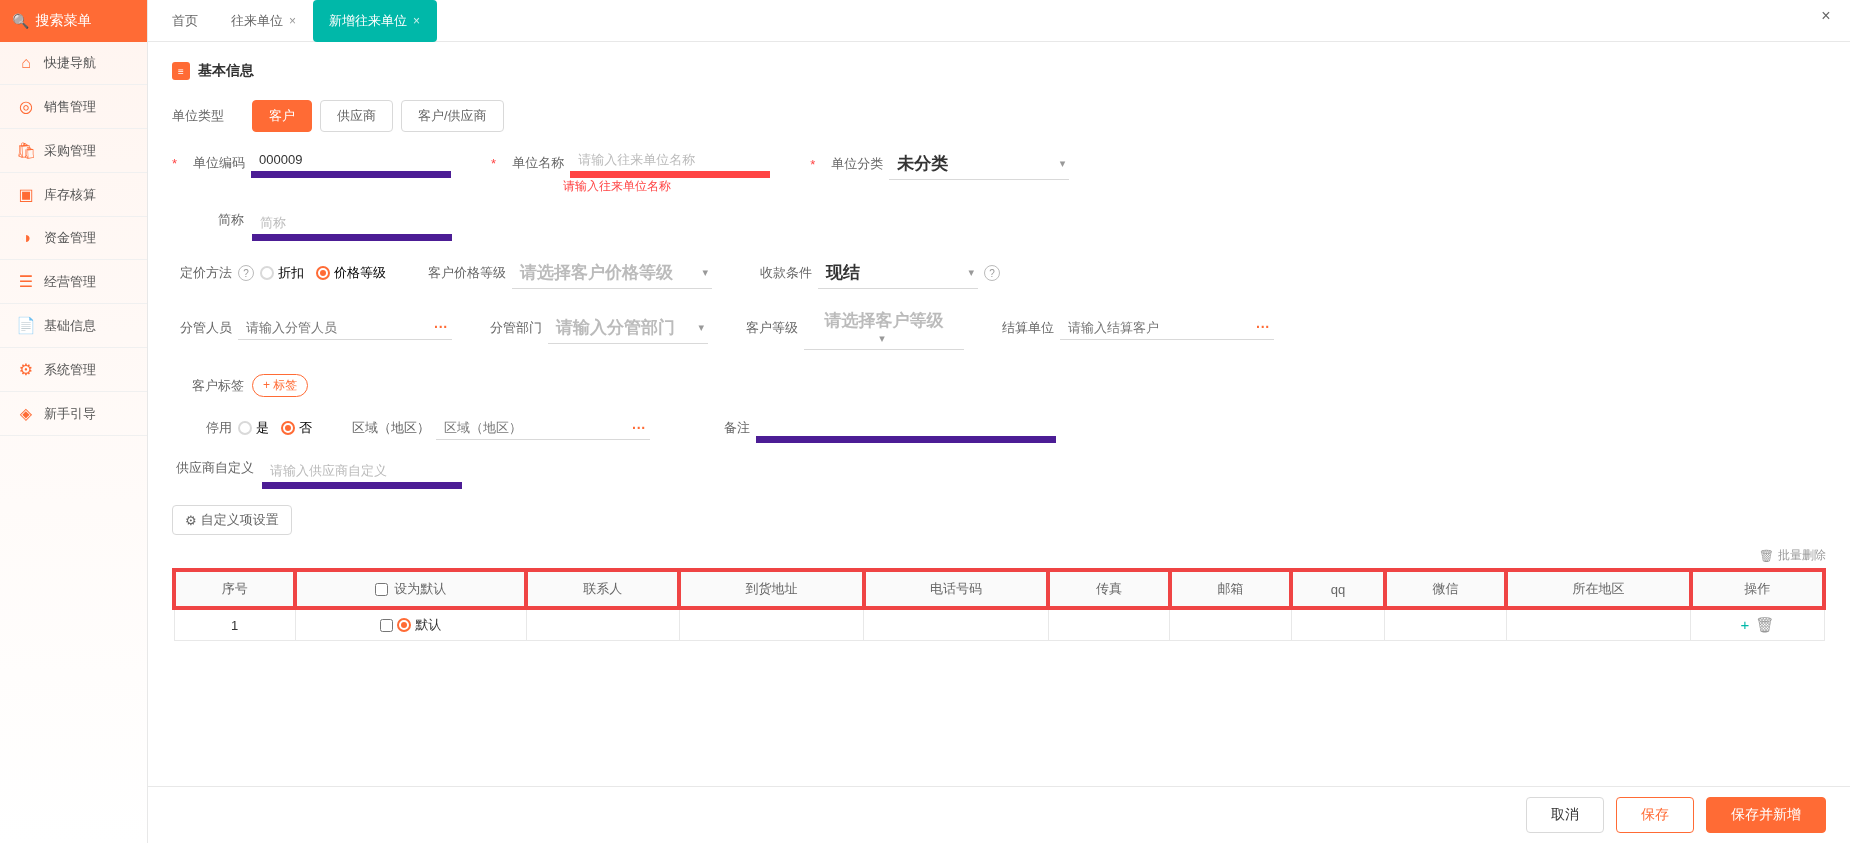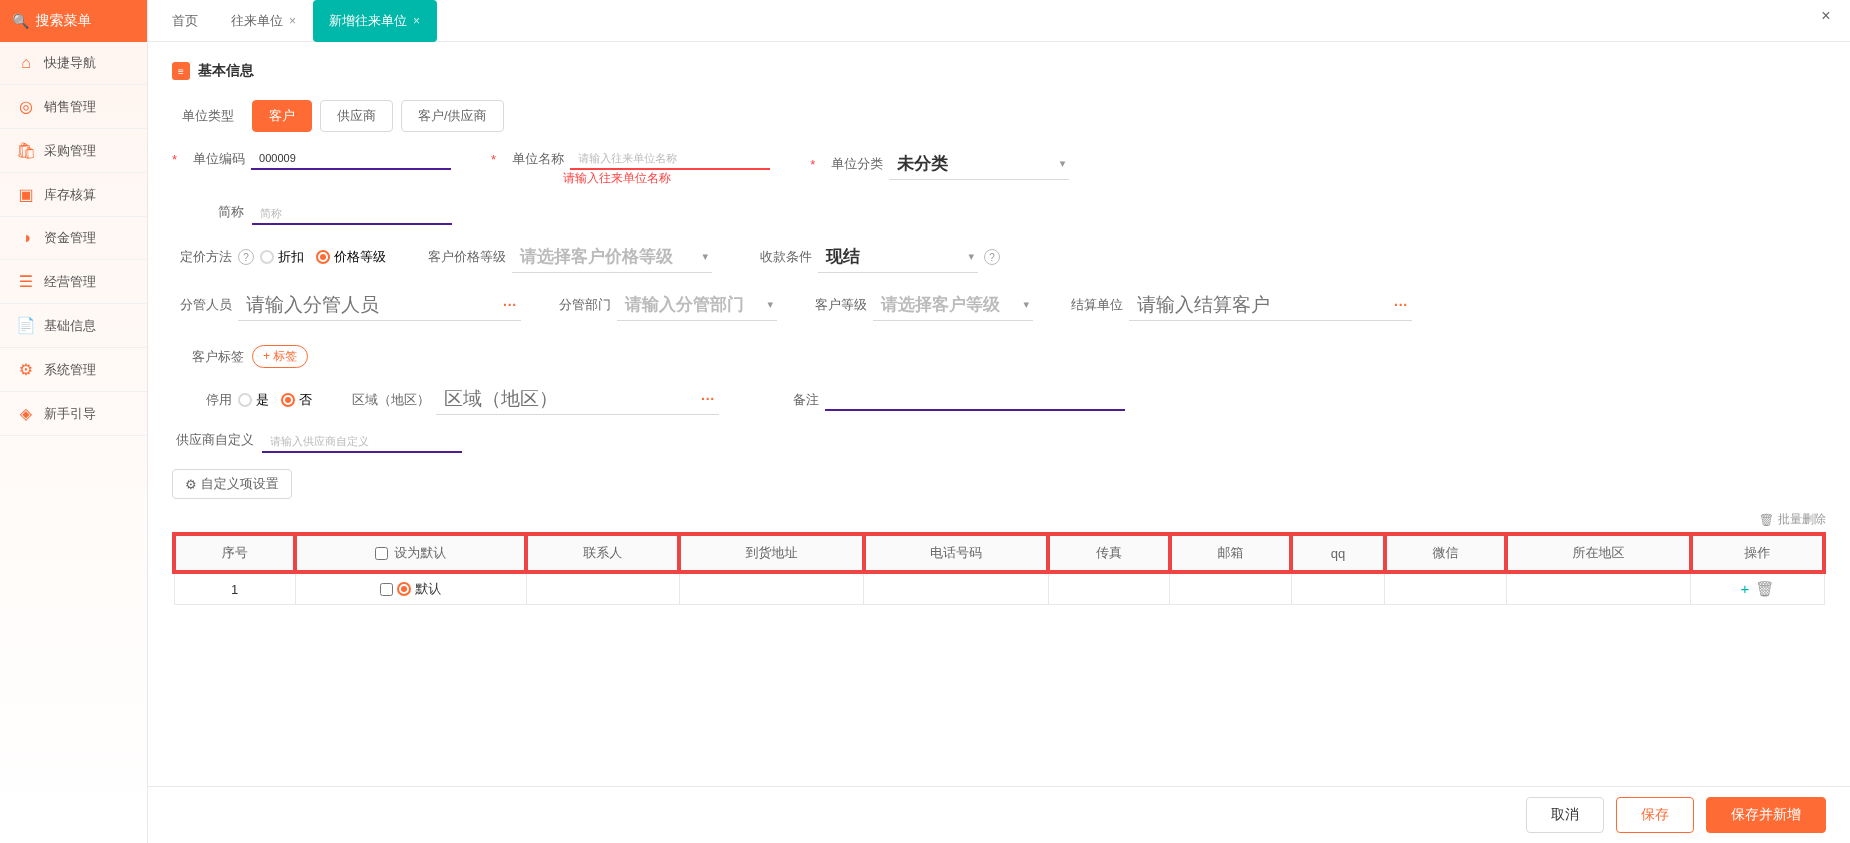--- a/index.html
+++ b/index.html
@@ -124,24 +124,24 @@
     }
     .form-label {
       color: #666;
       white-space: nowrap;
       font-size: 13px;
       min-width: 60px;
       text-align: right;
     }
     .form-input {
       border: none;
-      border-bottom: 2px solid #4c1d95;
+      border-bottom: 7px solid #4c1d95;
       outline: none;
       padding: 4px 8px;
-      font-size: 11px;
+      font-size: 13px;
       color: #333;
       background: transparent;
       min-width: 160px;
     }
     .form-input.error { border-bottom-color: #ff4444; }
     .form-input::placeholder { color: #bbb; }
     .error-tip {
       color: #ff4444;
       font-size: 12px;
       margin-top: 2px;
@@ -349,21 +349,21 @@
       display: flex;
       align-items: center;
       border-bottom: 1px solid #d9d9d9;
       min-width: 160px;
     }
     .input-with-more input {
       border: none;
       outline: none;
       flex: 1;
       padding: 4px 8px;
-      font-size: 19px;
+      font-size: 13px;
       color: #bbb;
       background: transparent;
     }
   </style>
 </head>
 <body>
 
 <div class="sidebar">
   <div class="sidebar-top">
     <span>🔍</span>
@@ -426,21 +426,21 @@
   </div>
 
   <div class="content-area">
 
     <div class="section-header">
       <div class="section-icon">≡</div>
       <span>基本信息</span>
     </div>
 
     <div class="form-row">
-      <div style="width: 80px; text-align: center; color: #666; padding-right: 8px; padding-top: 7px;">
+      <div style="width: 80px; text-align: left; color: #666; padding-right: 8px; padding-top: 7px;">
         <span>单位类型</span>
       </div>
       <div class="type-btn-group">
         <button class="type-btn active">客户</button>
         <button class="type-btn">供应商</button>
         <button class="type-btn">客户/供应商</button>
       </div>
     </div>
 
     <div class="form-row" style="align-items: flex-start; gap: 40px;">
@@ -518,21 +518,21 @@
       </div>
       <div class="field-unit">
         <span class="form-label">分管部门</span>
         <div class="select-wrapper" style="min-width: 160px;">
           <span class="select-text">请输入分管部门</span>
           <span class="select-arrow">▾</span>
         </div>
       </div>
       <div class="field-unit">
         <span class="form-label">客户等级</span>
-        <div class="select-wrapper" style="min-width: 160px;">
+        <div class="select-wrapper" style="min-width: 160px; flex-direction: column;">
           <span class="select-text">请选择客户等级</span>
           <span class="select-arrow">▾</span>
         </div>
       </div>
       <div class="field-unit">
         <span class="form-label">结算单位</span>
         <div class="input-with-more" style="min-width: 160px;">
           <input type="text" placeholder="请输入结算客户" style="">
           <span class="more-btn">···</span>
         </div>

